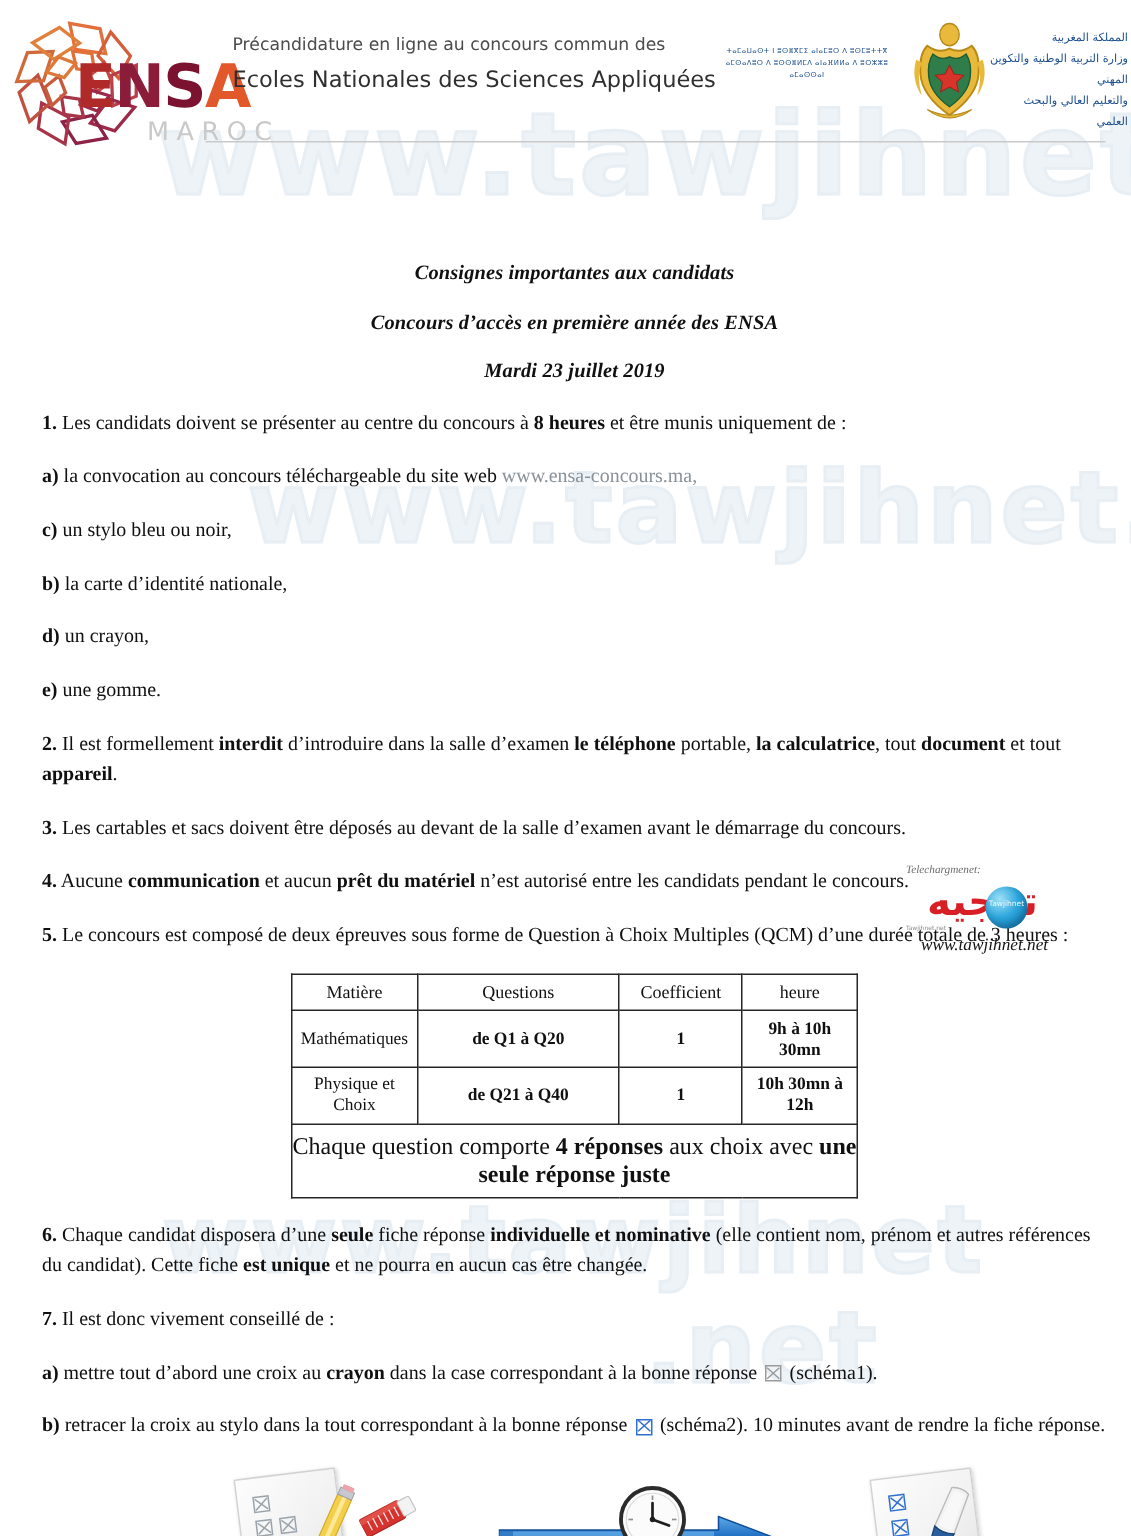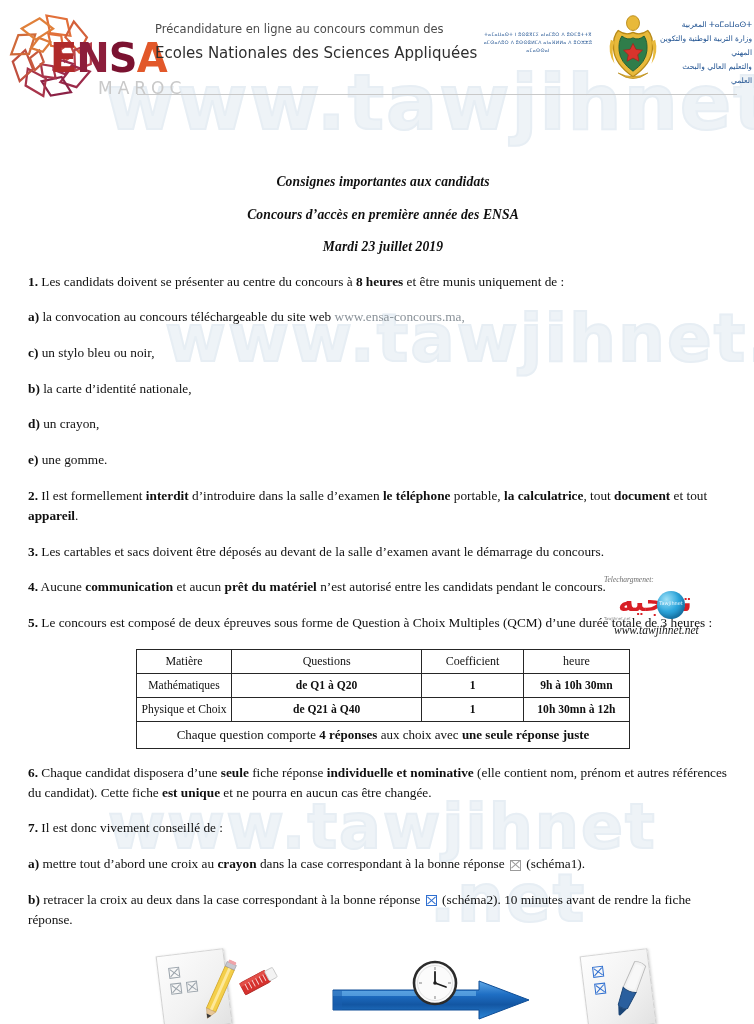--- a/index.html
+++ b/index.html
@@ -106,32 +106,32 @@
   }
   .cbx:before{transform:rotate(42deg);}
   .cbx:after{transform:rotate(-42deg);}
   .cbx.blue{border-color:#2f6fd0;}
   .cbx.blue:before,.cbx.blue:after{background:#2f6fd0;}
 
   
   .tbl-wrap{margin:4px 0 14px 0;display:flex;justify-content:center;}
   table.qcm{
     border-collapse:collapse;
-    width:494px;
+    width:378px;
     font-size:11.6px;
   }
   table.qcm td{
     border:1px solid #262626;
     text-align:center;
     padding:4.5px 3px;
     line-height:1.2;
   }
   table.qcm td.head{font-size:12px;}
   table.qcm td.sub{font-weight:700;}
-  table.qcm td.note{padding:5px 0;font-size:13px;margin-top:36px;}
+  table.qcm td.note{padding:5px 0;font-size:16px;margin-top:36px;}
   table.qcm td.note2{padding:4px 4px;font-size:11.3px;}
 
   
   .illus{
     position:relative;height:95px;margin:6px 0 2px 0;
   }
   .sheet{
     position:absolute;width:66px;height:74px;
     background:linear-gradient(135deg,#fdfdfd 0%,#f1f1f1 60%,#e2e2e2 100%);
     border:1px solid #d2d2d2;
@@ -264,21 +264,21 @@
     <ellipse cx="30" cy="12" rx="7" ry="8" fill="#e8b93a" stroke="#b88a18"></ellipse>
     <path d="M14 20 Q8 26 9 40 Q10 56 30 70 Q50 56 51 40 Q52 26 46 20 Q38 26 30 22 Q22 26 14 20Z" fill="#e8b93a" stroke="#b88a18" stroke-width="1.4"></path>
     <path d="M18 26 Q14 32 15 42 Q16 54 30 64 Q44 54 45 42 Q46 32 42 26 Q36 31 30 28 Q24 31 18 26Z" fill="#2f7d4a" stroke="#1d5c34"></path>
     <path d="M30 34 l3.2 6.4 7 .9 -5.1 4.9 1.3 7 -6.4-3.4 -6.4 3.4 1.3-7 -5.1-4.9 7-.9Z" fill="#d8342c" stroke="#9e241d" stroke-width=".8"></path>
     <path d="M6 30 Q2 44 10 56 Q6 42 10 32Z" fill="#e8b93a"></path>
     <path d="M54 30 Q58 44 50 56 Q54 42 50 32Z" fill="#e8b93a"></path>
     <path d="M14 66 Q30 78 46 66 Q30 74 14 66Z" fill="#e8b93a" stroke="#b88a18" stroke-width=".8"></path>
   </svg>
 
   <div class="arabic-right">
-    <div>ⵜⴰⵎⴰⵡⴰⵙⵜ المغربية</div>
+    <div>المملكة المغربية</div>
     <div>وزارة التربية الوطنية والتكوين المهني</div>
     <div>والتعليم العالي والبحث العلمي</div>
   </div>
 
   <div class="hdr-rule"></div>
 </div>
 
 <div class="doc">
 
   <div class="title-block">
@@ -334,21 +334,21 @@
     </tbody>
       </table>
   </div>
 
   <p class="item"><span class="b">6.</span><span> Chaque candidat disposera d’une </span><span class="b">seule</span><span> fiche réponse </span><span class="b">individuelle et nominative</span><span> (elle contient nom, prénom et autres références du candidat). Cette fiche </span><span class="b">est unique</span><span> et ne pourra en aucun cas être changée.</span></p>
 
   <p class="item"><span class="b">7.</span><span> Il est donc vivement conseillé de :</span></p>
 
   <p class="item"><span class="b">a)</span><span> mettre tout d’abord une croix au </span><span class="b">crayon</span><span> dans la case correspondant à la bonne réponse </span><span class="cbx"></span><span> (schéma1).</span></p>
 
-  <p class="item"><span class="b">b)</span><span> retracer la croix au deux dans la case correspondant à la bonne réponse </span><span class="cbx blue"></span><span> (schéma2). 10 minutes avant de rendre la fiche réponse.</span></p>
+  <p class="item"><span class="b">b)</span><span> retracer la croix au stylo dans la tout correspondant à la bonne réponse </span><span class="cbx blue"></span><span> (schéma2). 10 minutes avant de rendre la fiche réponse.</span></p>
 
   <div class="illus">
 
     <div class="sheet" style="left:132px;top:6px">
 
       <div class="mini" style="left:10px;top:12px">
           <i class="a"></i>
           <i class="b"></i>
         </div>
       <div class="mini" style="left:10px;top:28px">

